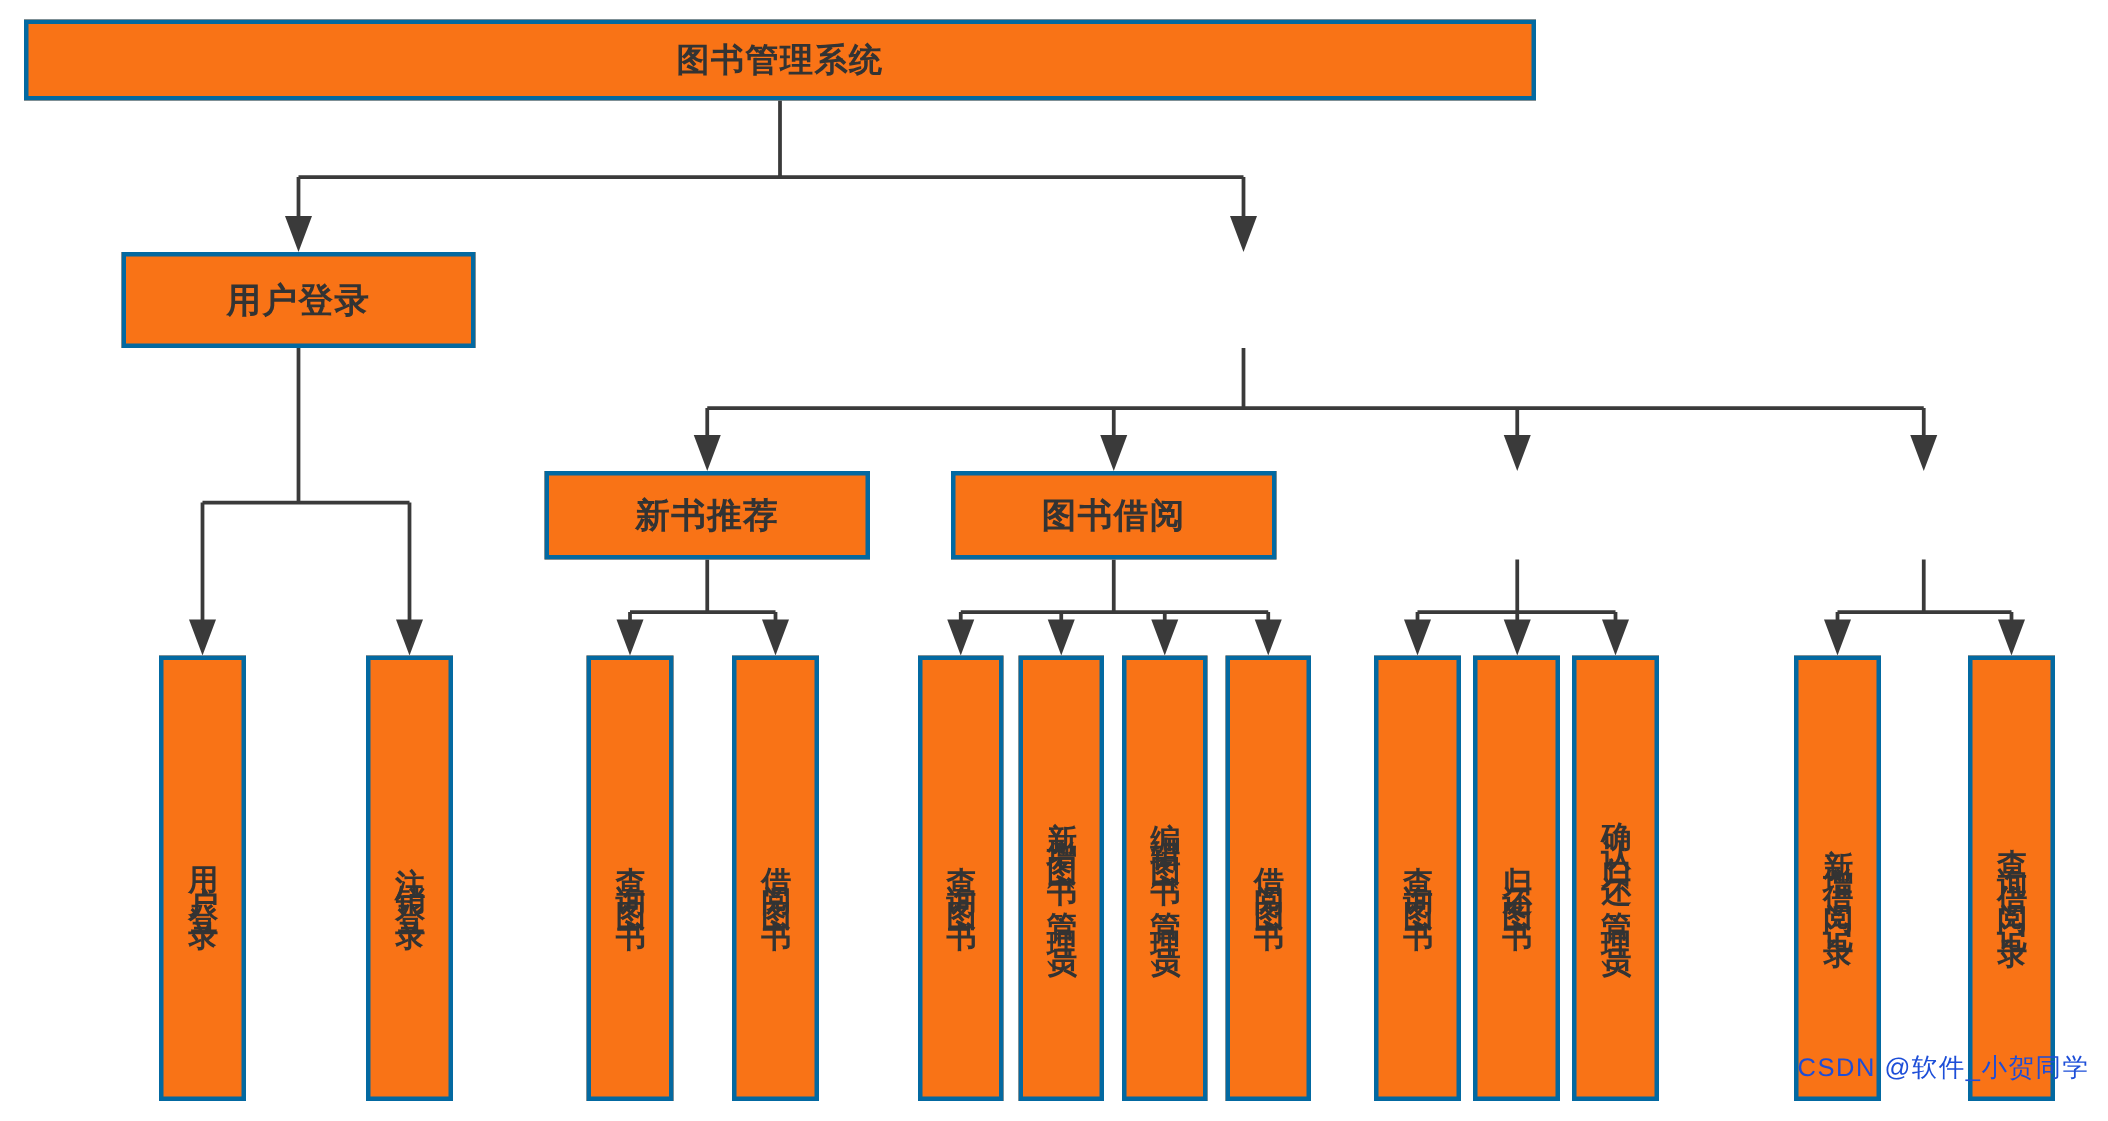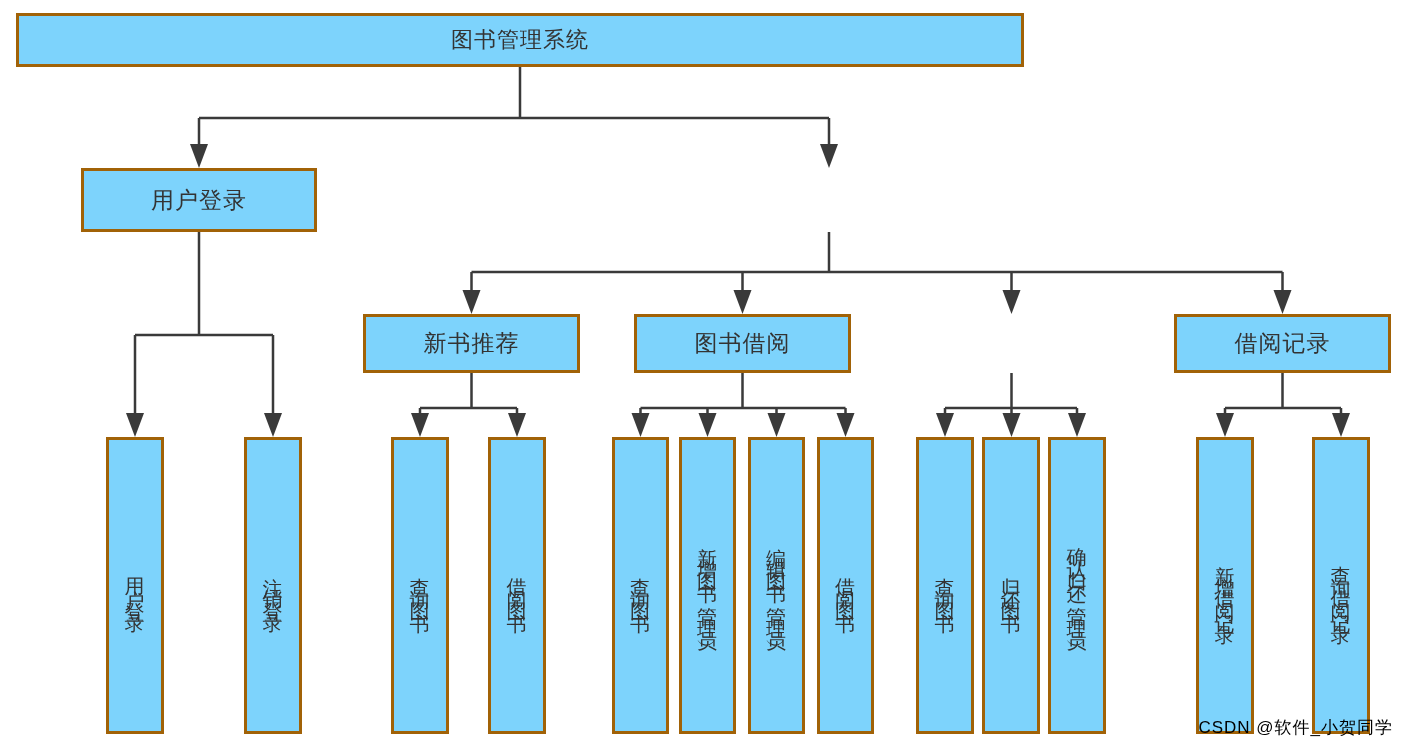--- a/index.html
+++ b/index.html
@@ -6,26 +6,27 @@
   #stage{
     position:relative;
     width:1405px;height:747px;
     background:#ffffff;
     overflow:hidden;
     font-family:"Liberation Sans","DejaVu Sans",sans-serif;
   }
   .box{
     position:absolute;
     box-sizing:border-box;
-    border:3px solid #a16207;
-    background:#7dd3fc;
+    border:3px solid #0369a1;
+    background:#f97316;
     display:flex;
     align-items:center;
     justify-content:center;
     color:#333333;
+    font-weight:bold;
   }
   .hbox{ font-size:23px; letter-spacing:1px; }
   .root{ font-size:22px; }
   .leaf{ font-size:20px; }
   .leaf .vtext{
     writing-mode:vertical-rl;
     text-orientation:mixed;
     letter-spacing:12px;
     line-height:1;
     white-space:nowrap;
@@ -33,23 +34,23 @@
   #connectors{
     position:absolute;
     left:0;top:0;
     pointer-events:none;
   }
   #connectors path{ stroke:#3a3a3a; stroke-width:2.5; fill:none; }
   #connectors polygon{ fill:#3a3a3a; }
   #watermark{
     position:absolute;
     right:12px;
-    bottom:8px;
+    bottom:24px;
     font-size:17px;
-    color:#000000;
+    color:#1d4ed8;
     letter-spacing:1px;
     white-space:nowrap;
   }
 </style>
 </head>
 <body>
 
 <div id="stage">
 
   <svg id="connectors" width="1405" height="747">
@@ -95,23 +96,20 @@
   <div class="box hbox" style="left:81px;top:168px;width:236px;height:64px;">
     <span>用户登录</span>
   </div>
 
   <div class="box hbox" style="left:363px;top:314px;width:217px;height:59px;">
     <span>新书推荐</span>
   </div>
   <div class="box hbox" style="left:634px;top:314px;width:217px;height:59px;">
     <span>图书借阅</span>
   </div>
-  <div class="box hbox" style="left:1174px;top:314px;width:217px;height:59px;">
-    <span>借阅记录</span>
-  </div>
 
   <div class="box leaf" style="left:106px;top:437px;width:58px;height:297px;">
     <span class="vtext">用户登录</span>
   </div>
   <div class="box leaf" style="left:244px;top:437px;width:58px;height:297px;">
     <span class="vtext">注销登录</span>
   </div>
 
   <div class="box leaf" style="left:391px;top:437px;width:58px;height:297px;">
     <span class="vtext">查询图书</span>

